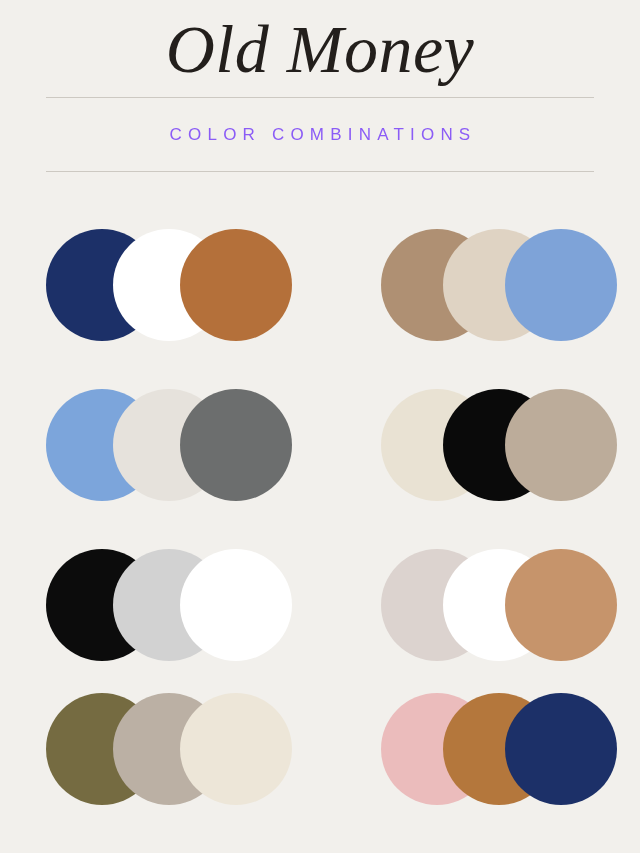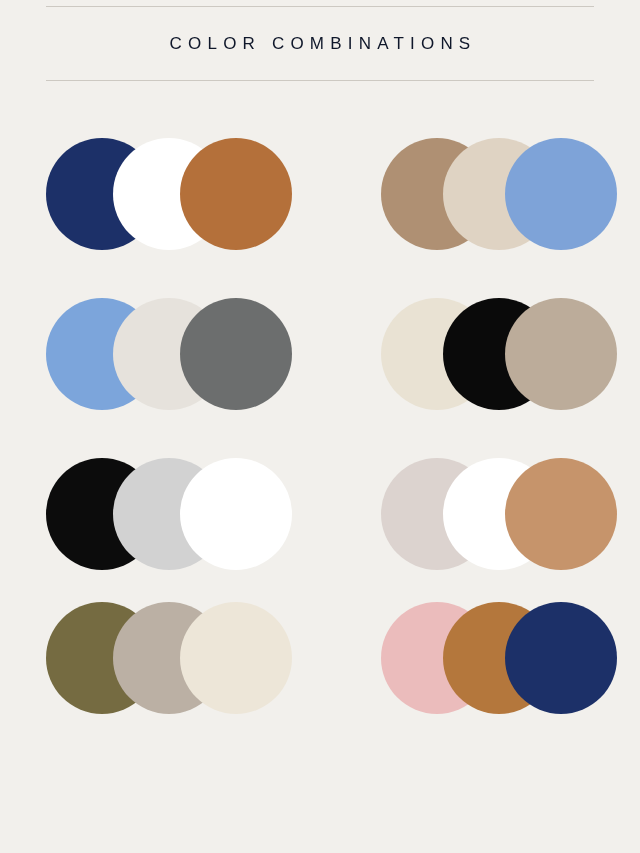--- a/index.html
+++ b/index.html
@@ -48,21 +48,21 @@
     background: #cdc9c2;
     width: 548px;
     margin: 0 auto;
   }
 
   .subtitle {
     font-family: "Liberation Sans", sans-serif;
     font-size: 17px;
     font-weight: 400;
     letter-spacing: 6.2px;
-    color: #0f172a;
+    color: #8b5cf6;
     text-align: center;
     padding: 27px 0 26px 0;
     text-indent: 6px;
     white-space: nowrap;
   }
 
   
   .grid {
     position: relative;
     width: 640px;
@@ -115,20 +115,21 @@
     height: 128px;
     overflow: hidden;
   }
 </style>
 </head>
 <body style="background: rgb(242, 240, 236);">
 
 <div class="poster" style="background: rgb(242, 240, 236);">
 
   <div class="header">
+    <div class="title" style="color: rgb(35, 31, 28);">Old Money</div>
     <div class="rule" style="background: rgb(205, 201, 194);"></div>
     <div class="subtitle">COLOR COMBINATIONS</div>
     <div class="rule" style="background: rgb(205, 201, 194);"></div>
   </div>
 
   <div class="grid">
 
     <div class="row">
       <div class="palette left">
         <div class="swatch" style="background: rgb(28, 48, 104);"></div>

